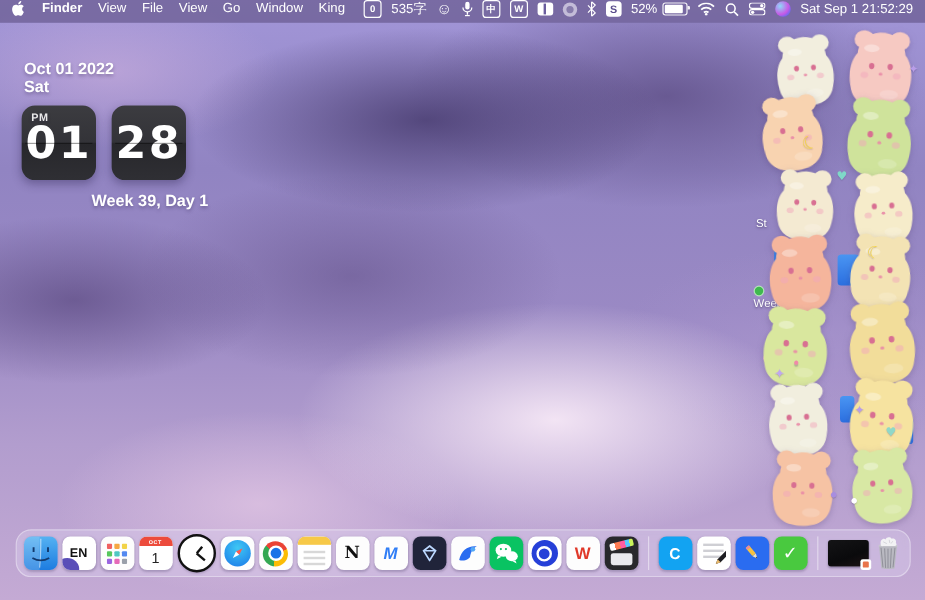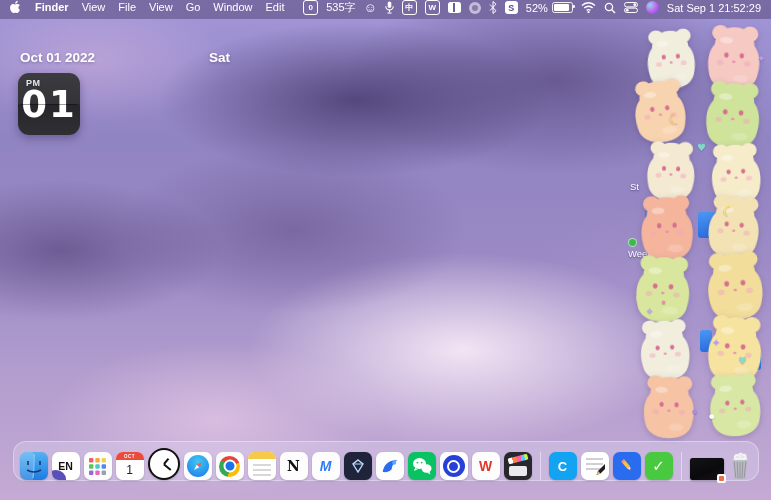--- a/index.html
+++ b/index.html
@@ -32,41 +32,41 @@
   .headphone{width:12px;height:12px;border-radius:50%;background:rgba(235,232,245,0.65);position:relative;}
   .headphone::after{content:"";position:absolute;left:3px;top:3px;width:6px;height:6px;border-radius:50%;background:rgba(120,108,160,0.8);}
   .battery-wrap{display:flex;align-items:center;gap:4px;}
   .battery{width:19px;height:9px;border:1px solid rgba(255,255,255,0.9);border-radius:2.5px;position:relative;}
   .battery::before{content:"";position:absolute;left:1px;top:1px;bottom:1px;width:80%;background:#fff;border-radius:1px;}
   .battery::after{content:"";position:absolute;right:-3px;top:2px;width:2px;height:3px;background:rgba(255,255,255,0.9);border-radius:0 1px 1px 0;}
   .siri{width:13px;height:13px;border-radius:50%;background:radial-gradient(circle at 32% 32%,#8fd8f8,#c75ae6 55%,#3e6df2 90%);}
   .mb-clock{white-space:nowrap;}
   
   .clockwidget{position:absolute;left:18px;top:50px;width:214px;z-index:10;color:#fff;text-shadow:0 1px 3px rgba(40,30,70,0.35);}
-  .cw-daterow{display:flex;justify-content:space-between;font-size:13.5px;font-weight:bold;margin-bottom:8px;padding:0 2px;}
+  .cw-daterow{display:flex;justify-content:space-between;font-size:13.5px;font-weight:bold;margin-bottom:8px;padding:0 2px;flex-direction:column;}
   .cw-tiles{display:flex;gap:13px;}
   .tileflip{width:62px;height:62px;border-radius:11px;position:relative;
     background:linear-gradient(180deg,#3c3c40 0%,#333338 49%,#27272b 51%,#2f2f34 100%);
     box-shadow:0 3px 8px rgba(30,20,60,0.35);display:flex;align-items:center;justify-content:center;}
   .tileflip::after{content:"";position:absolute;left:3px;right:3px;top:50%;height:1px;background:rgba(0,0,0,0.38);}
   .tileflip .digits{font-family:"DejaVu Sans",sans-serif;font-weight:bold;font-size:37px;letter-spacing:2px;color:#fff;text-shadow:none;}
   .tileflip .meridiem{position:absolute;left:8px;top:5px;font-size:9px;font-weight:bold;color:#e8e8e8;letter-spacing:0.5px;}
   .cw-week{margin-top:10px;text-align:center;font-size:13.5px;font-weight:bold;}
   
   .desktop-icons{position:absolute;left:0;top:0;width:771px;height:500px;z-index:5;}
   .bear{position:absolute;filter:drop-shadow(0 2px 3px rgba(60,40,90,0.25));}
   .bear svg{width:100%;height:100%;}
   .peek{position:absolute;background:linear-gradient(180deg,#4a95f2,#2b6fe0);border-radius:3px;}
   .sticker{position:absolute;line-height:1;font-family:"DejaVu Sans",sans-serif;text-shadow:0 1px 1px rgba(80,60,110,0.3);}
   .icon-label{position:absolute;color:#fff;font-size:9.5px;text-shadow:0 1px 2px rgba(40,30,70,0.6);display:flex;align-items:flex-start;gap:3px;white-space:nowrap;}
   .tagdot{width:7px;height:7px;border-radius:50%;display:inline-block;border:1px solid rgba(255,255,255,0.6);}
   
   .dock{position:absolute;bottom:19px;left:50%;transform:translateX(-50%);height:38px;z-index:40;
     background:rgba(220,210,238,0.38);border:1px solid rgba(255,255,255,0.35);border-radius:13px;
-    display:flex;align-items:flex-end;gap:4px;padding:0 6px;backdrop-filter:blur(8px);}
+    display:flex;align-items:center;gap:4px;padding:0 6px;backdrop-filter:blur(8px);}
   .dtile{width:28px;height:28px;border-radius:6.5px;position:relative;flex:0 0 auto;display:flex;align-items:center;justify-content:center;overflow:hidden;box-shadow:0 1px 2px rgba(50,40,80,0.25);}
   .dock-sep{width:1px;height:28px;background:rgba(255,255,255,0.45);margin:0 4px;flex:0 0 auto;}
   .white{background:#fdfdfd;}
   
   .finder{background:linear-gradient(180deg,#55b2f2,#1d7ce0);}
   
   .en-tile{background:#fff;}
   .en-tile::before{content:"";position:absolute;left:-6px;bottom:-8px;width:20px;height:18px;border-radius:50%;background:#5a4fb8;}
   .en-tile b{position:relative;font-size:10.5px;color:#111;letter-spacing:0;}
   
@@ -137,21 +137,21 @@
         <svg viewBox="0 0 16 18" width="12" height="14">
             <path fill="#fff" d="M11.3 9.6c0-2 1.7-3 1.8-3.1-1-1.4-2.5-1.6-3-1.6-1.3-.1-2.5.8-3.1.8-.7 0-1.7-.8-2.8-.7C2.8 5 1.5 5.8.8 7.1c-1.4 2.4-.4 6 1 8 .7 1 1.5 2 2.5 2 1 0 1.4-.6 2.6-.6s1.6.6 2.7.6 1.8-1 2.5-2c.8-1.1 1.1-2.2 1.1-2.3 0 0-2-.8-2-3.2zM9.4 3.3c.6-.7 1-1.6.9-2.6-.9 0-1.9.6-2.5 1.3-.5.6-1 1.6-.9 2.5 1 .1 2-.5 2.5-1.2z"></path>
           </svg>
       </span>
       <span class="appname">Finder</span>
       <span>View</span>
       <span>File</span>
       <span>View</span>
       <span>Go</span>
       <span>Window</span>
-      <span>Edit</span>
+      <span>King</span>
     </div>
     <div class="mb-right">
       <span class="sticon badge-sq">0</span>
       <span class="sticon">535字</span>
       <span class="sticon" style="font-size:13px;">☺</span>
       <span class="sticon">
         <svg width="9" height="13" viewBox="0 0 9 13">
             <rect x="2.7" y="0.5" width="3.6" height="6.5" rx="1.8" fill="#fff"></rect>
             <path d="M0.8 5.2a3.7 3.7 0 0 0 7.4 0" fill="none" stroke="#fff" stroke-width="1.1"></path>
             <line x1="4.5" y1="9" x2="4.5" y2="11.2" stroke="#fff" stroke-width="1.1"></line>
@@ -400,21 +400,25 @@
   <div class="clockwidget">
     <div class="cw-daterow">
       <span>Oct 01 2022</span>
       <span>Sat</span>
     </div>
     <div class="cw-tiles">
       <div class="tileflip">
         <span class="meridiem">PM</span>
         <span class="digits">01</span>
       </div>
-    </div>
+      <div class="tileflip">
+        <span class="digits">28</span>
+      </div>
+    </div>
+    <div class="cw-week">Week 39, Day 1</div>
   </div>
 
   <div class="dock">
     <div class="dtile finder">
       <svg width="28" height="28" viewBox="0 0 28 28">
           <path d="M14 2 C14 10 14 18 13 26" stroke="rgba(255,255,255,0.55)" stroke-width="1" fill="none"></path>
           <rect x="0" y="0" width="13" height="28" fill="rgba(255,255,255,0.18)"></rect>
           <line x1="8" y1="9" x2="8" y2="13" stroke="#123a6e" stroke-width="1.6"></line>
           <line x1="20" y1="9" x2="20" y2="13" stroke="#123a6e" stroke-width="1.6"></line>
           <path d="M7 18 Q14 22 21 18" stroke="#123a6e" stroke-width="1.5" fill="none"></path>

